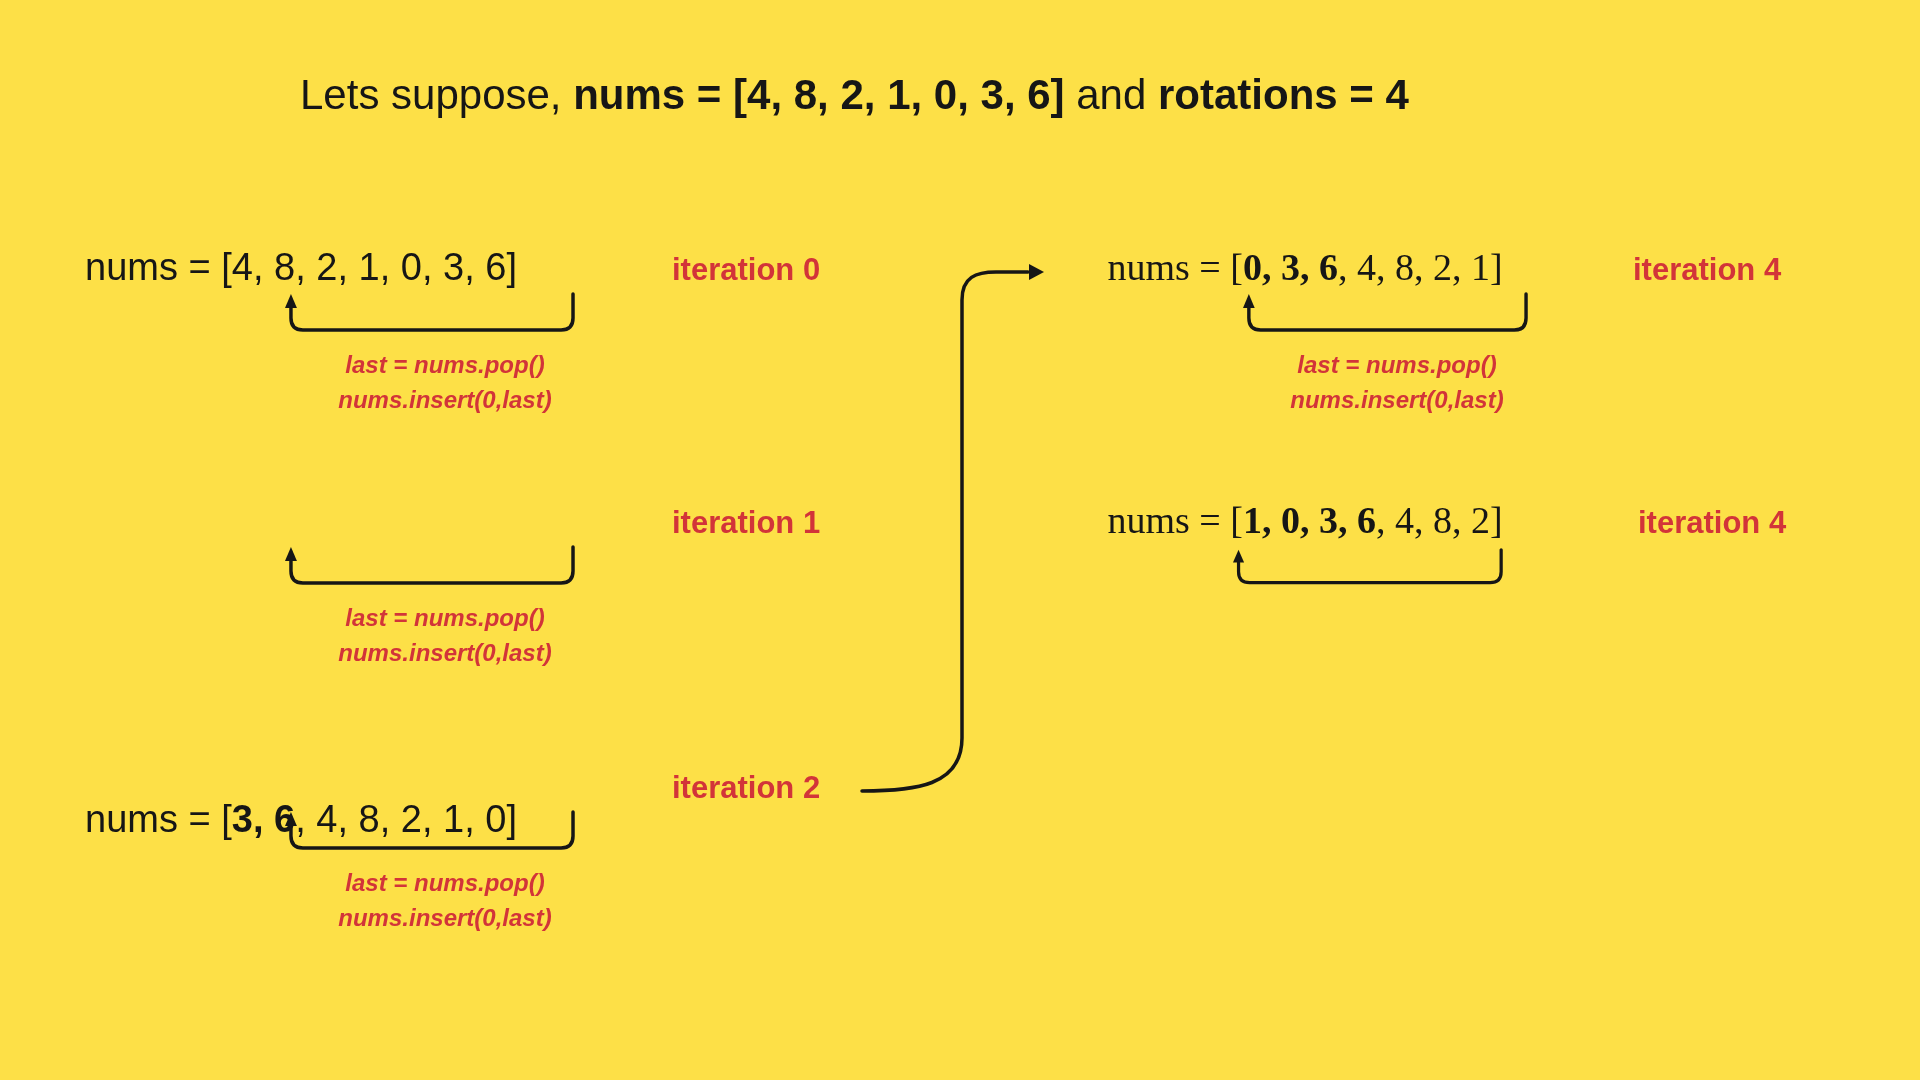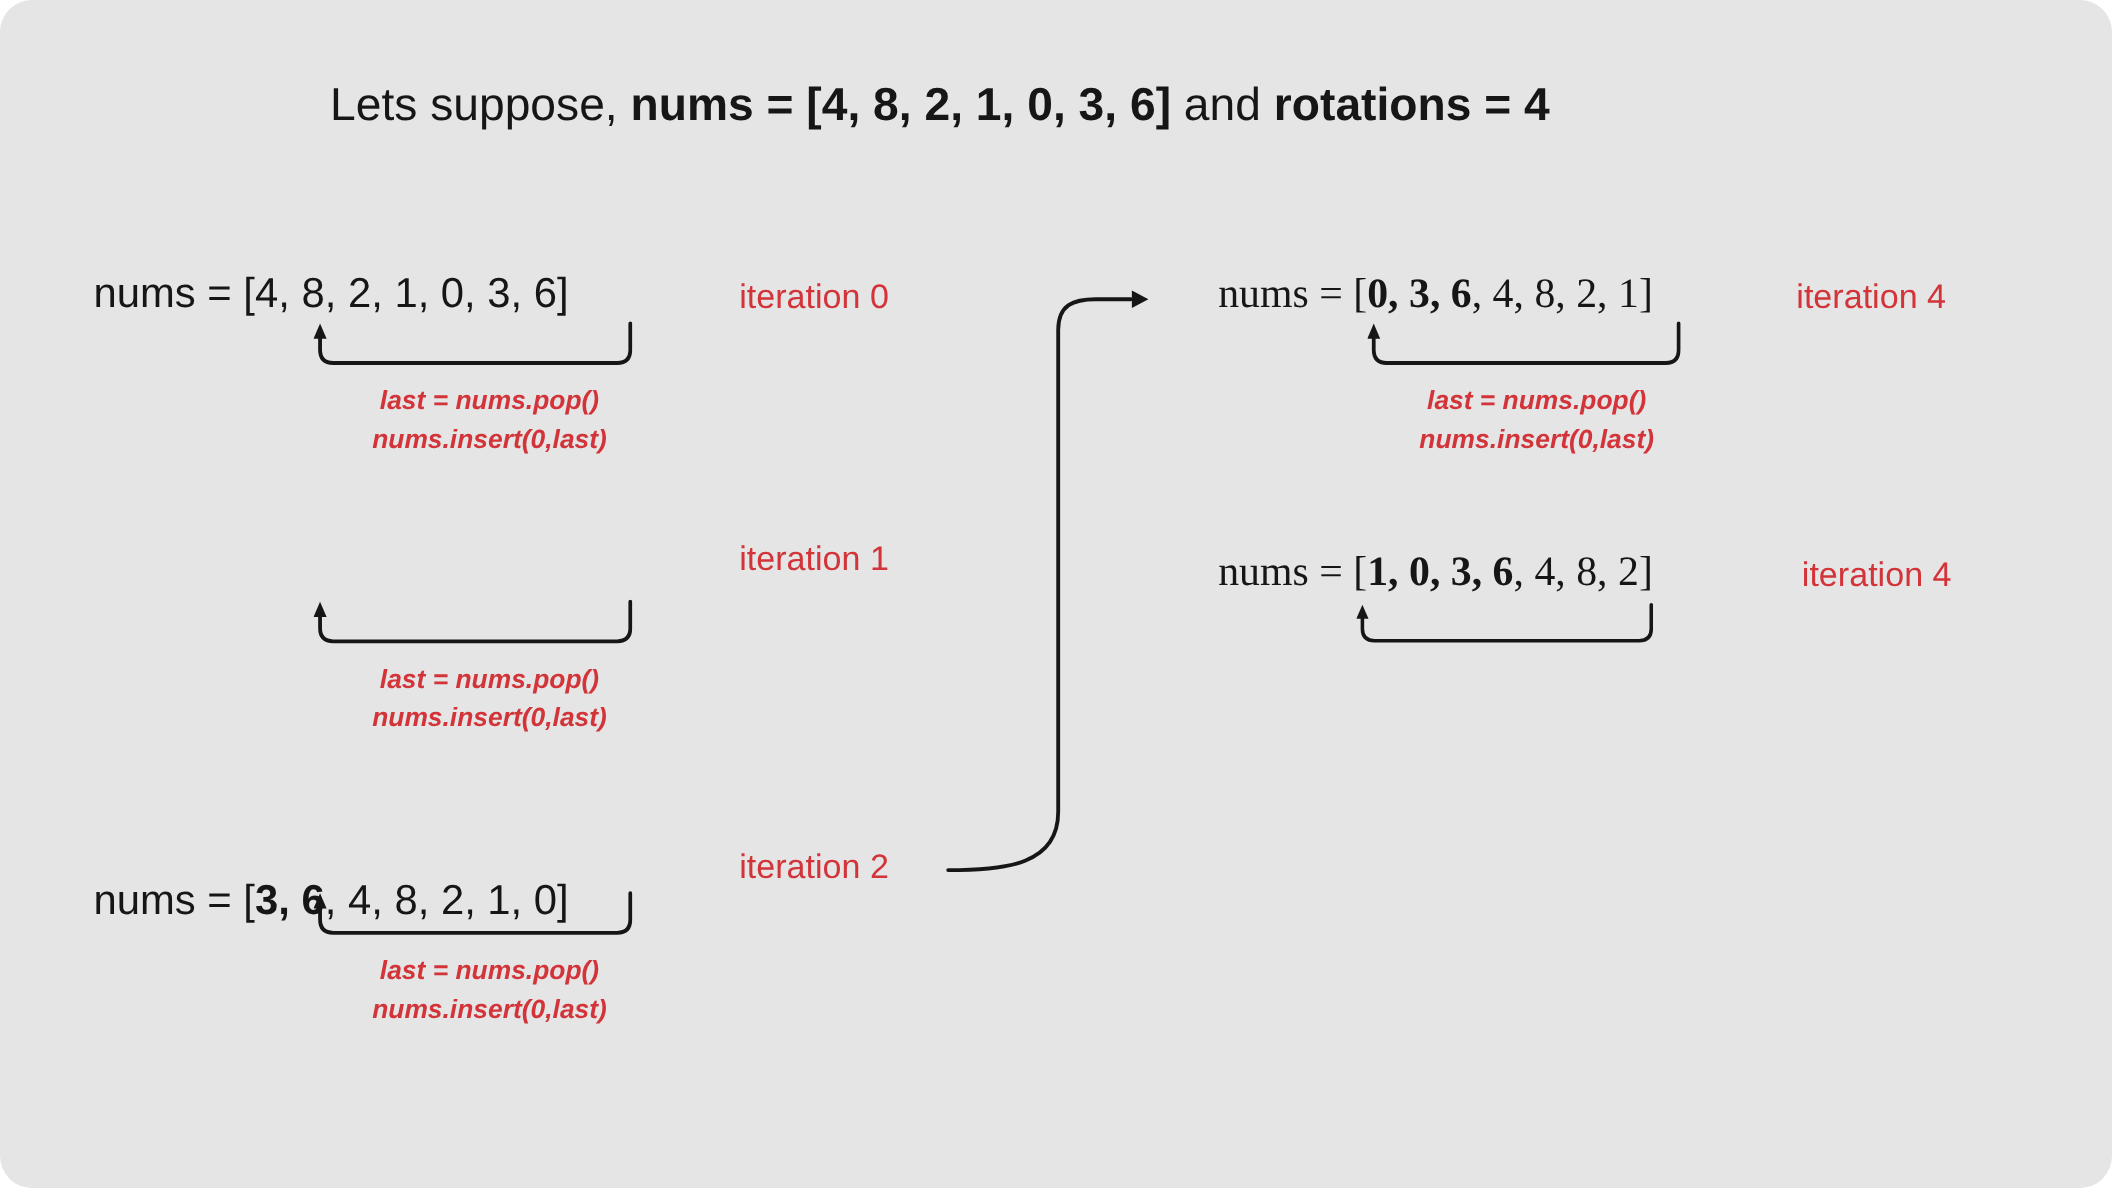--- a/index.html
+++ b/index.html
@@ -1,31 +1,31 @@
 <!DOCTYPE html>
 <html><head>
 <meta charset="utf-8">
 <style>
   html,body { margin:0; padding:0; background:#ffffff; }
   .canvas {
-    position:relative; width:1920px; height:1080px; background:#e5e5e5;
-    font-family:"Liberation Sans", sans-serif; color:#161616; overflow:hidden;border-radius:29px;
+    position:relative; width:1920px; height:1080px; background:#fde047;
+    font-family:"Liberation Sans", sans-serif; color:#161616; overflow:hidden;
   }
   .title {
     position:absolute; left:300px; top:70px;
     font-size:42px; line-height:50px; color:#161616; white-space:nowrap;
   }
   .title b { font-weight:700; }
   .nums-line {
     position:absolute; font-size:38px; line-height:46px; white-space:nowrap; color:#161616;
   }
   .nums-line b { font-weight:700; }
   .centered { transform:translateX(-50%);font-family:Liberation Serif, serif; }
   .iter-label {
-    position:absolute; font-size:31px; line-height:38px; font-weight:400;
+    position:absolute; font-size:31px; line-height:38px; font-weight:700;
     color:#d23439; white-space:nowrap;
   }
   .code-block {
     position:absolute; width:300px; text-align:center;
     font-size:24px; line-height:35px; font-weight:700; color:#d23439; white-space:nowrap;font-style:italic;
   }
   .bracket { position:absolute; }
   .overlay { position:absolute; left:0; top:0; width:1920px; height:1080px; pointer-events:none; }
 </style>
 </head>
@@ -43,21 +43,21 @@
   <div class="iter-label" style="left:672px; top:251px">iteration 0</div>
   <svg class="bracket" style="left:285px; top:292px" width="290" height="44" viewBox="0 0 292 44" preserveAspectRatio="none">
     <path d="M290,2 L290,26 Q290,38 278,38 L18,38 Q6,38 6,26 L6,16" fill="none" stroke="#161616" stroke-width="3.5" stroke-linecap="round"></path>
     <polygon points="6,2 0,16 12,16" fill="#161616"></polygon>
   </svg>
   <div class="code-block" style="left:295px; top:347px">
     <div>last = nums.pop()</div>
     <div>nums.insert(0,last)</div>
   </div>
 
-  <div class="iter-label" style="left:672px; top:489px">iteration 1</div>
+  <div class="iter-label" style="left:672px; top:504px">iteration 1</div>
   <svg class="bracket" style="left:285px; top:545px" width="290" height="44" viewBox="0 0 292 44" preserveAspectRatio="none">
     <path d="M290,2 L290,26 Q290,38 278,38 L18,38 Q6,38 6,26 L6,16" fill="none" stroke="#161616" stroke-width="3.5" stroke-linecap="round"></path>
     <polygon points="6,2 0,16 12,16" fill="#161616"></polygon>
   </svg>
   <div class="code-block" style="left:295px; top:600px">
     <div>last = nums.pop()</div>
     <div>nums.insert(0,last)</div>
   </div>
 
   <div class="nums-line" style="left:85px; top:796px">

